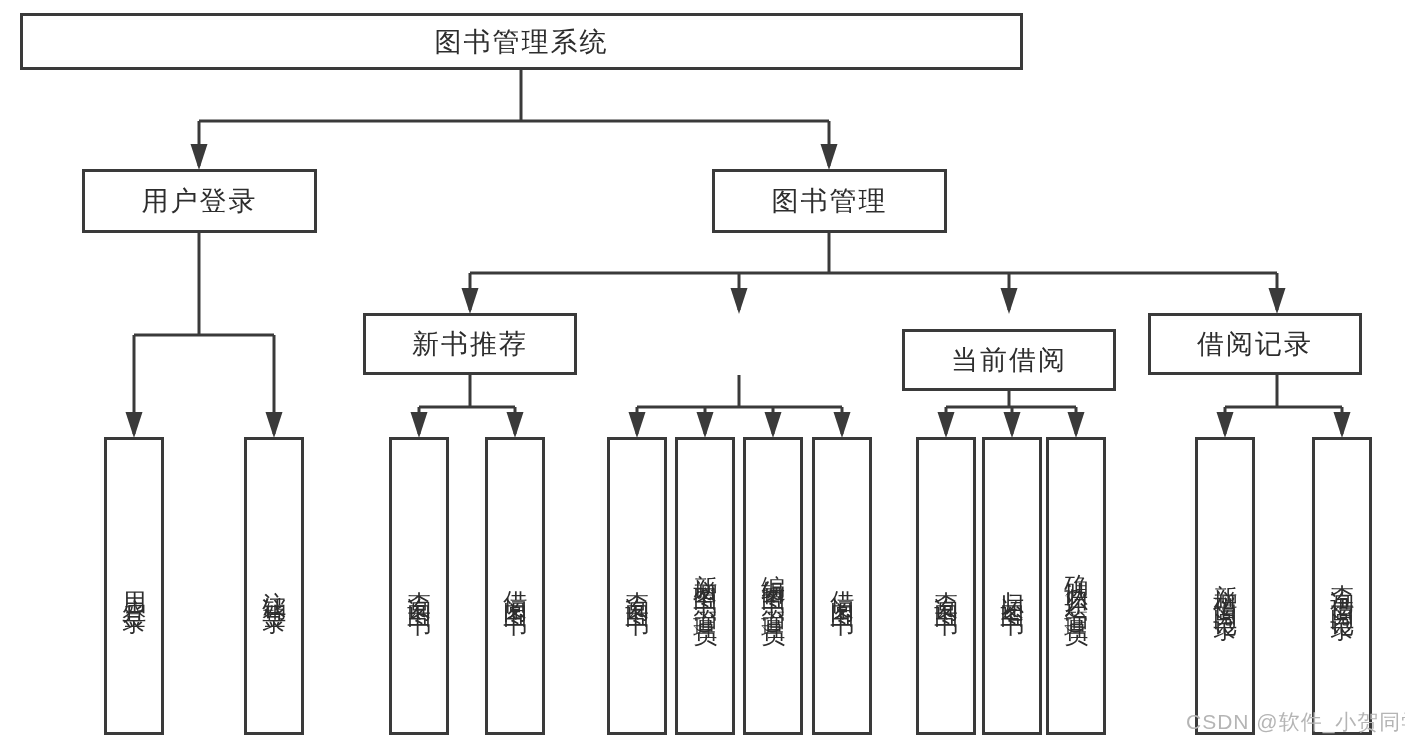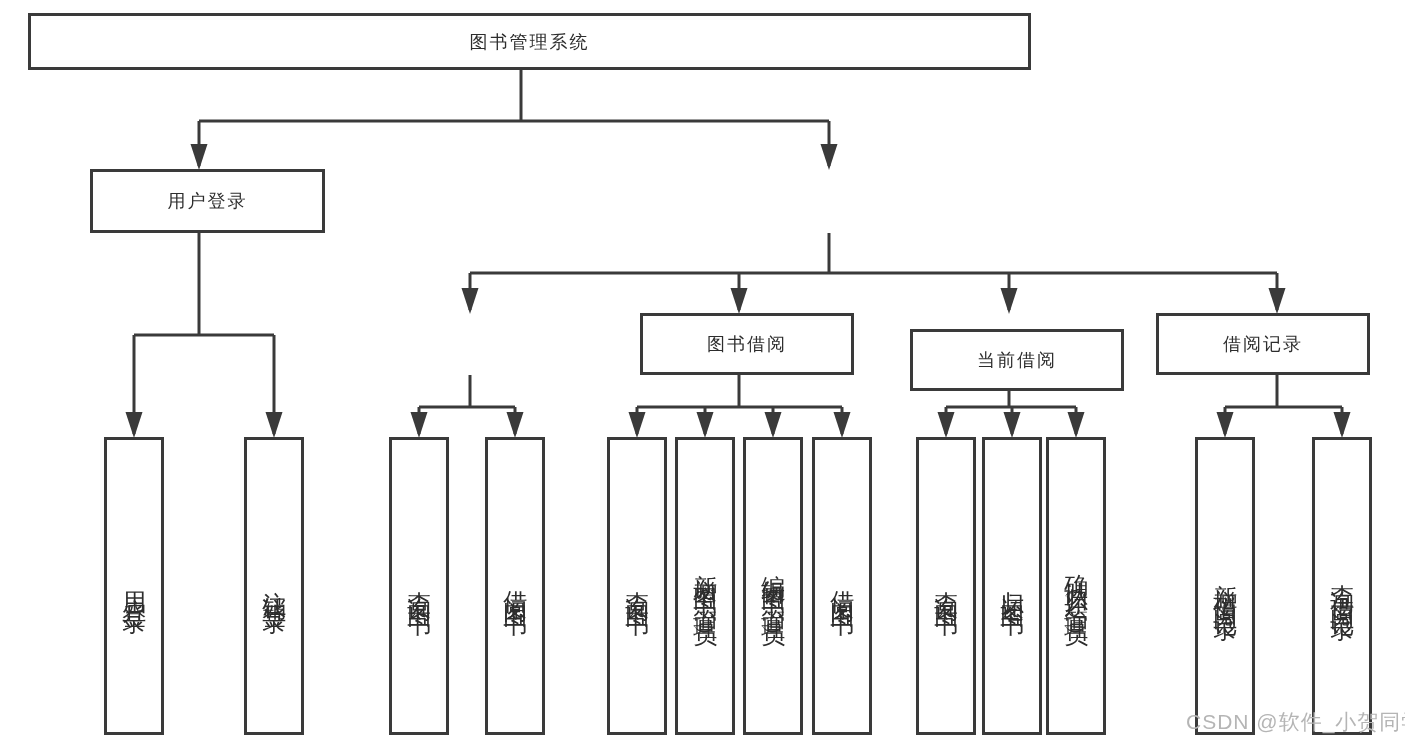--- a/index.html
+++ b/index.html
@@ -22,21 +22,21 @@
   .connectors{position:absolute;left:0;top:0;color:var(--line);}
   .box{
     position:absolute;
     background:var(--box-background);
     border:3px solid var(--line);
     display:flex;align-items:center;justify-content:center;
     text-align:center;
     color:var(--text);
     z-index:2;
   }
-  .box.h{font-size:18px;letter-spacing:2px;white-space:nowrap;margin-left:8px;}
+  .box.h{font-size:27px;letter-spacing:2px;white-space:nowrap;}
   .box.v{
     font-size:24px;
     writing-mode:vertical-rl;
     text-orientation:mixed;
     letter-spacing:7px;
     line-height:1.1;
   }
   .watermark{
     position:absolute;
     left:1186px;top:708px;
@@ -117,22 +117,23 @@
       <polygon points="1003.5,412 1020.5,412 1012,438"></polygon>
       <polygon points="1067.5,412 1084.5,412 1076,438"></polygon>
       <polygon points="1216.5,412 1233.5,412 1225,438"></polygon>
       <polygon points="1333.5,412 1350.5,412 1342,438"></polygon>
     </g>
   </svg>
 
   <div class="box h" style="left:20px;top:13px;width:1003px;height:57px">图书管理系统</div>
 
   <div class="box h" style="left:82px;top:169px;width:235px;height:64px">用户登录</div>
+  <div class="box h" style="left:712px;top:169px;width:235px;height:64px">图书管理</div>
 
-  <div class="box h" style="left:632px;top:313px;width:214px;height:62px">图书借阅</div>
+  <div class="box h" style="left:363px;top:313px;width:214px;height:62px">新书推荐</div>
   <div class="box h" style="left:902px;top:329px;width:214px;height:62px">当前借阅</div>
   <div class="box h" style="left:1148px;top:313px;width:214px;height:62px">借阅记录</div>
 
   <div class="box v" style="left:104px;top:437px;width:60px;height:298px">用户登录</div>
   <div class="box v" style="left:244px;top:437px;width:60px;height:298px">注销登录</div>
 
   <div class="box v" style="left:389px;top:437px;width:60px;height:298px">查询图书</div>
   <div class="box v" style="left:485px;top:437px;width:60px;height:298px">借阅图书</div>
 
   <div class="box v" style="left:607px;top:437px;width:60px;height:298px">查询图书</div>

